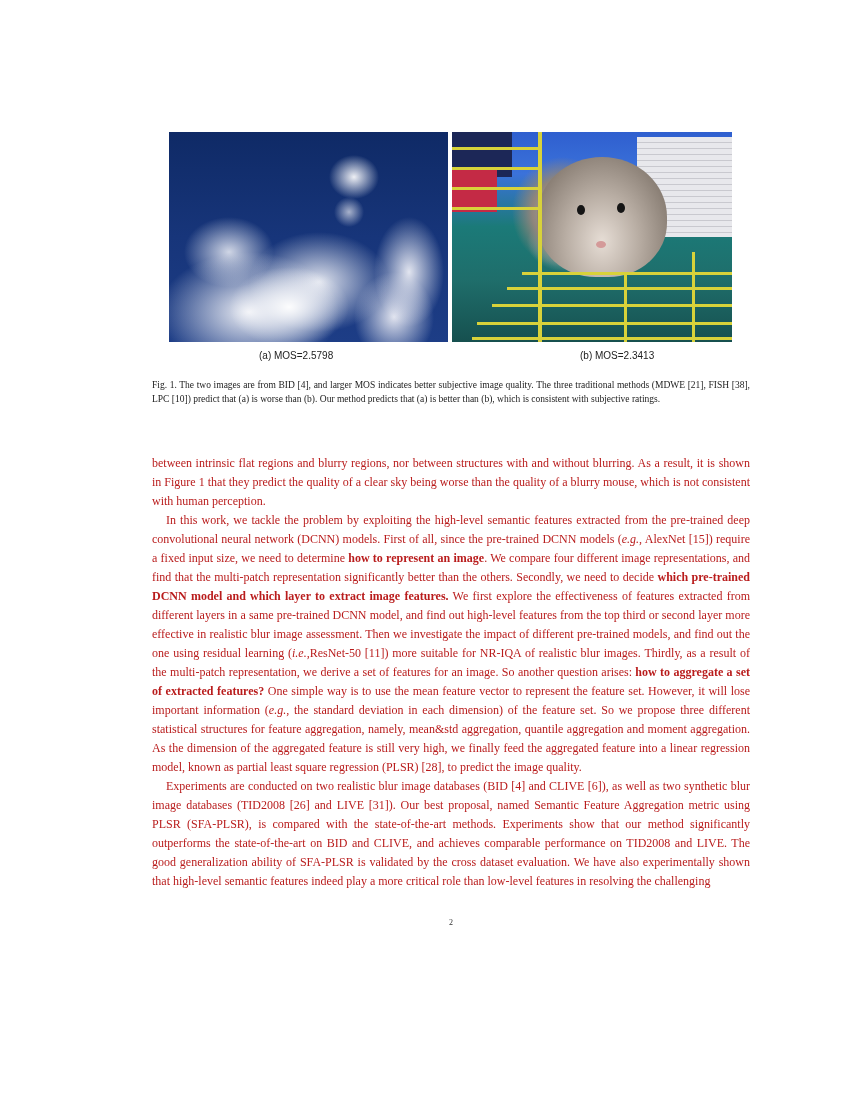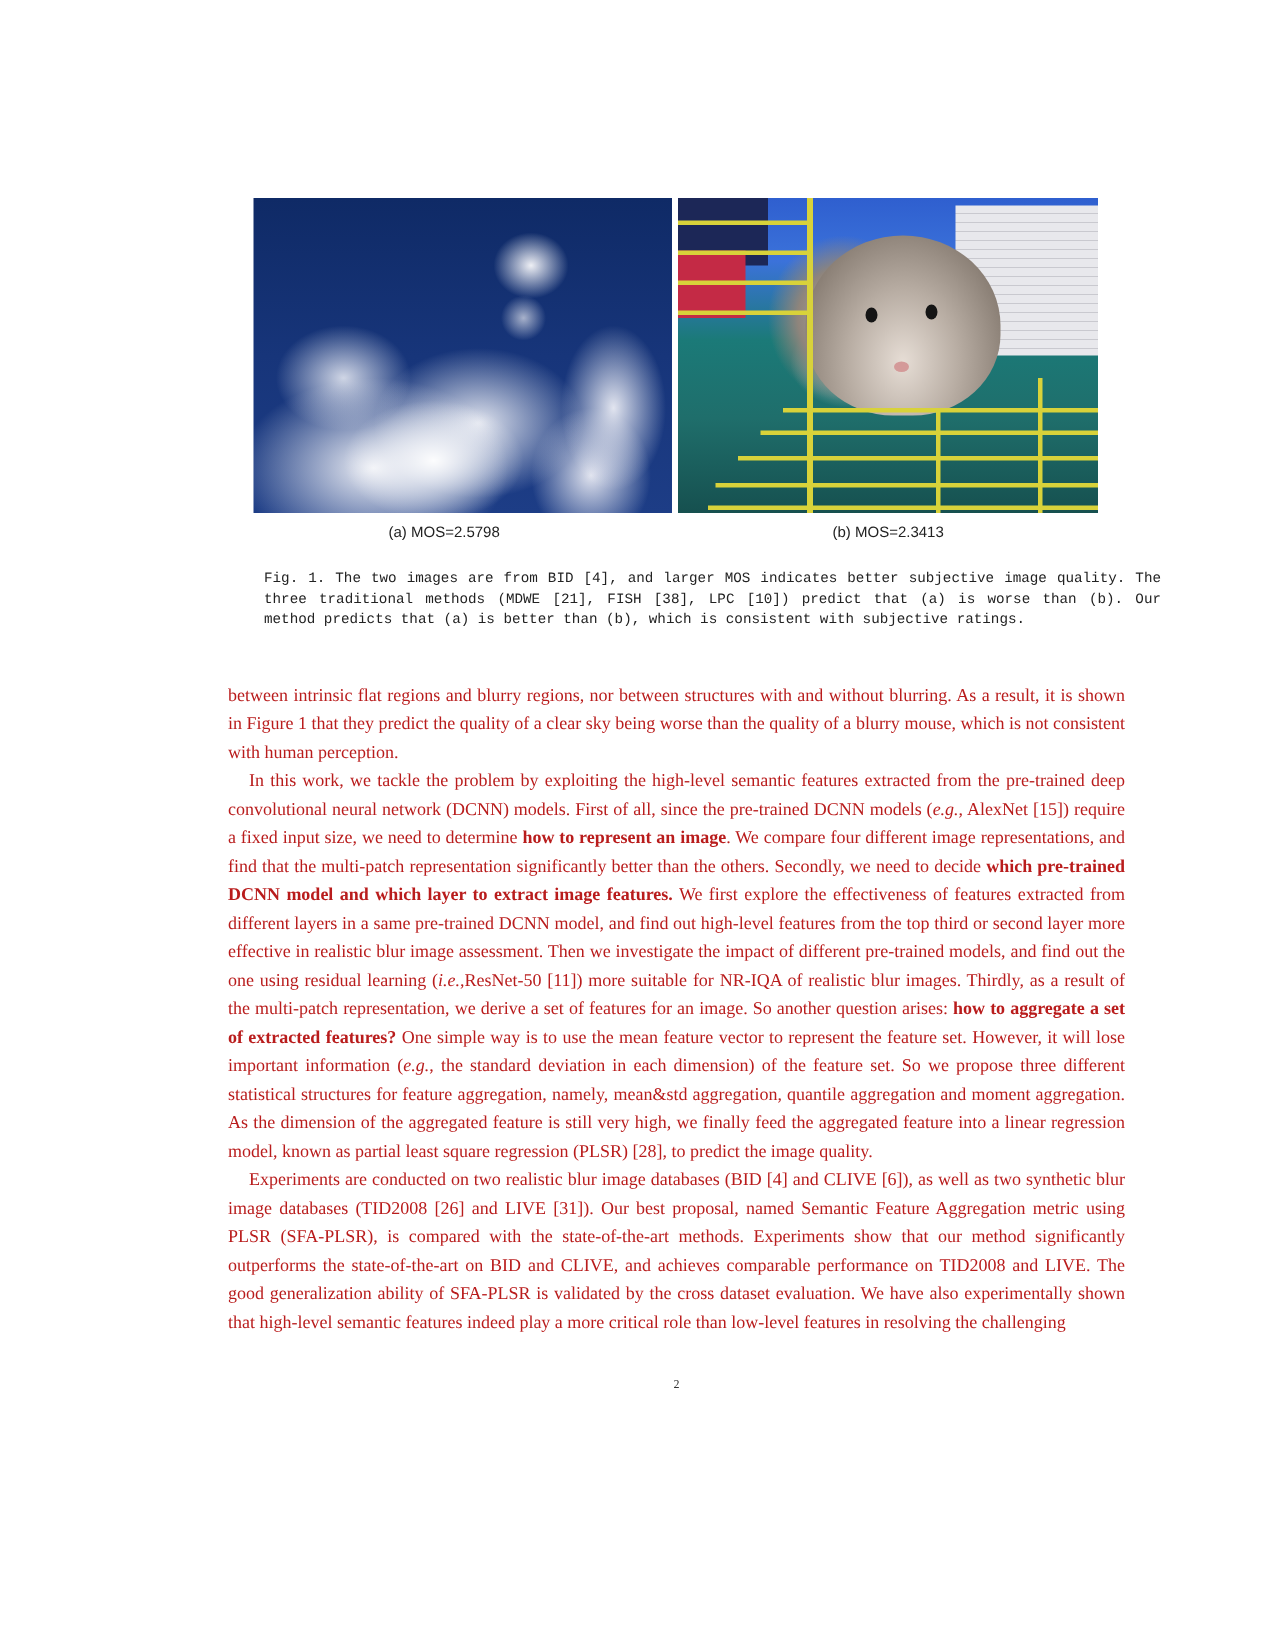--- a/index.html
+++ b/index.html
@@ -29,24 +29,24 @@
     background: repeating-linear-gradient(180deg,#e8e8ec 0 5px,#c9c9cf 5px 6px); }
   .red-fabric { position:absolute; left:0; top:35px; width:45px; height:45px; background:#c42a45; }
   .navy-sleeve { position:absolute; left:0; top:0; width:60px; height:45px; background:#1c2757; }
   .hamster { position:absolute; left:85px; top:25px; width:130px; height:120px; border-radius:50% 50% 45% 45%;
     background: radial-gradient(ellipse at 50% 70%, #e6ddd5 0%, #b8ada3 40%, #857a70 80%); }
   .eye { position:absolute; width:8px; height:10px; border-radius:50%; background:#151515; }
   .nose { position:absolute; width:10px; height:7px; border-radius:50%; background:#d49a99; }
 
   .subcap { position:absolute; top:350px; font-family:"Liberation Sans", sans-serif; font-size:10px; color:#222; }
   #caption-a { left:259px; }
-  #caption-b { left:555px; }
+  #caption-b { left:580px; }
 
-  .figcap { position:absolute; left:152px; top:379px; width:598px; font-family:Liberation Mono, monospace;
-    font-size:9.5px; line-height:13.5px; color:#222; text-align:justify;margin-left:24px; }
+  .figcap { position:absolute; left:152px; top:379px; width:598px; font-family:Liberation Serif, serif;
+    font-size:9.5px; line-height:13.5px; color:#222; text-align:justify; }
 
   .body { position:absolute; left:152px; top:454px; width:598px; font-family:"Liberation Serif", serif;
     font-size:12px; line-height:19px; color:#b91c1c; text-align:justify; }
   .body p { margin:0; }
   .body p.indent { text-indent:14px; }
   .body b { font-weight:bold; }
 
   .pagenum { position:absolute; top:918px; left:0; width:902px; text-align:center; font-family:"Liberation Serif", serif; font-size:8px; color:#333; }
 </style>
 </head>

